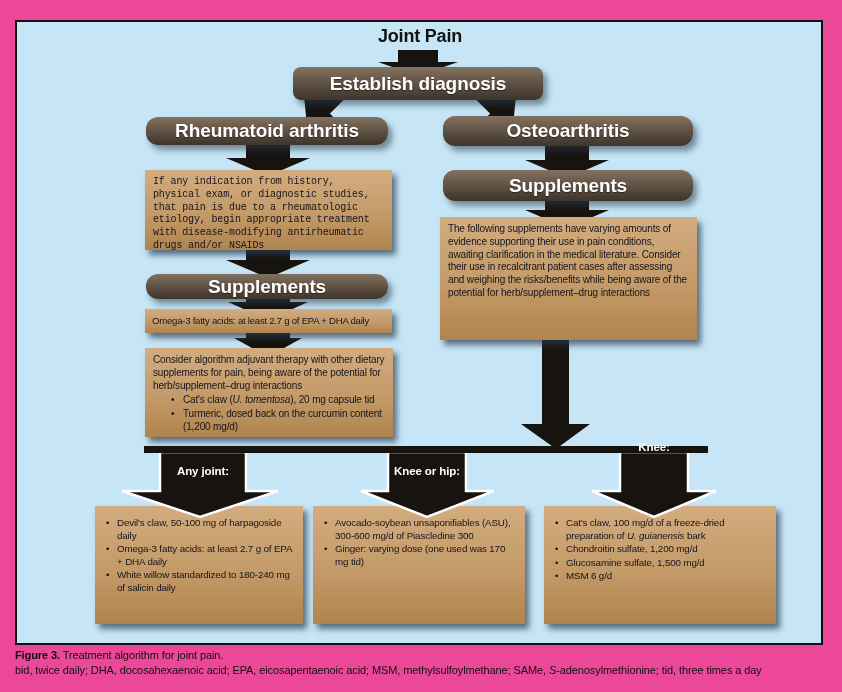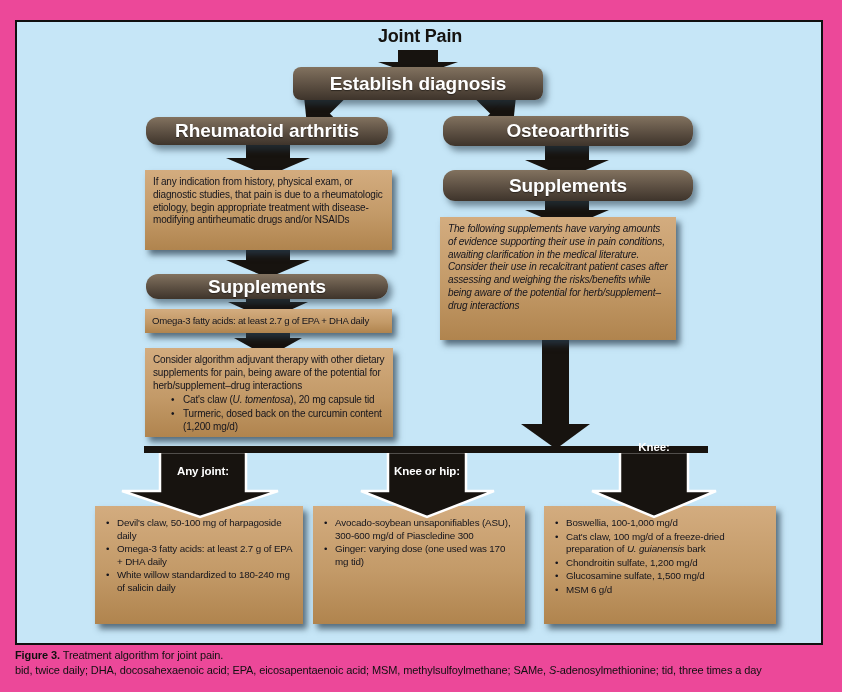--- a/index.html
+++ b/index.html
@@ -87,31 +87,31 @@
       <rect x="144" y="446" width="564" height="7"></rect>
     </g>
   </svg>
 
   <div class="node" style="left:293px;top:67px;width:250px;height:33px;border-radius:8px;">Establish diagnosis</div>
   <div class="node" style="left:443px;top:116px;width:250px;height:30px;">Osteoarthritis</div>
   <div class="node" style="left:146px;top:117px;width:242px;height:28px;">Rheumatoid arthritis</div>
   <div class="node" style="left:146px;top:274px;width:242px;height:25px;">Supplements</div>
   <div class="node" style="left:443px;top:170px;width:250px;height:31px;">Supplements</div>
 
-  <div class="tan" style="left:145px;top:170px;width:247px;height:80px;">If any indication from history, physical exam, or diagnostic studies, that pain is due to a rheumatologic etiology, begin appropriate treatment with disease-modifying antirheumatic drugs and/or NSAIDs</div>
+  <div class="tan" style="left:145px;top:170px;width:247px;height:80px;font-family:Liberation Mono, monospace;">If any indication from history, physical exam, or diagnostic studies, that pain is due to a rheumatologic etiology, begin appropriate treatment with disease-modifying antirheumatic drugs and/or NSAIDs</div>
   <div class="tan strip" style="left:145px;top:309px;width:247px;height:24px;">Omega-3 fatty acids: at least 2.7 g of EPA + DHA daily</div>
   <div class="tan" style="left:145px;top:348px;width:248px;height:89px;">
     <span>Consider algorithm adjuvant therapy with other dietary supplements for pain, being aware of the potential for herb/supplement–drug interactions</span>
     <ul class="blist indent">
       <li><span><span>Cat's claw (</span><i>U. tomentosa</i><span>), 20 mg capsule tid</span></span></li>
       <li><span><span>Turmeric, dosed back on the curcumin content (1,200 mg/d)</span></span></li>
     </ul>
   </div>
 
-  <div class="tan" style="left:440px;top:217px;width:236px;height:123px;font-style:italic;">The following supplements have varying amounts of evidence supporting their use in pain conditions, awaiting clarification in the medical literature. Consider their use in recalcitrant patient cases after assessing and weighing the risks/benefits while being aware of the potential for herb/supplement–drug interactions</div>
+  <div class="tan" style="left:440px;top:217px;width:257px;height:123px;">The following supplements have varying amounts of evidence supporting their use in pain conditions, awaiting clarification in the medical literature. Consider their use in recalcitrant patient cases after assessing and weighing the risks/benefits while being aware of the potential for herb/supplement–drug interactions</div>
 
   <svg class="front" width="842" height="692">
     <g fill="#17130f" stroke="#ffffff" stroke-width="2.5" stroke-linejoin="miter">
       <path d="M160,452 H246 V491 H278 L200,517 L122,491 H160 Z"></path>
       <path d="M388,452 H466 V491 H494 L427,517 L361,491 H388 Z"></path>
       <path d="M620,452 H688 V491 H716 L654,517 L592,491 H620 Z"></path>
     </g>
     <rect x="144" y="446" width="564" height="7" fill="#17130f"></rect>
   </svg>
 
@@ -127,21 +127,20 @@
     </ul>
   </div>
   <div class="tan bottom" style="left:313px;top:506px;width:212px;height:118px;">
     <ul class="blist">
       <li><span><span>Avocado-soybean unsaponifiables (ASU), 300-600 mg/d of Piascledine 300</span></span></li>
       <li><span><span>Ginger: varying dose (one used was 170 mg tid)</span></span></li>
     </ul>
   </div>
   <div class="tan bottom" style="left:544px;top:506px;width:232px;height:118px;">
     <ul class="blist">
-      <li><span><span>Boswellia, 100-1,000 mg/d</span></span></li>
       <li><span><span>Cat's claw, 100 mg/d of a freeze-dried preparation of </span><i>U. guianensis</i><span> bark</span></span></li>
       <li><span><span>Chondroitin sulfate, 1,200 mg/d</span></span></li>
       <li><span><span>Glucosamine sulfate, 1,500 mg/d</span></span></li>
       <li><span><span>MSM 6 g/d</span></span></li>
     </ul>
   </div>
 
   <div class="caption">
     <div><span class="bold">Figure 3.</span><span> Treatment algorithm for joint pain.</span></div>
     <div><span>bid, twice daily; DHA, docosahexaenoic acid; EPA, eicosapentaenoic acid; MSM, methylsulfoylmethane; SAMe, </span><i>S</i><span>-adenosylmethionine; tid, three times a day</span></div>

